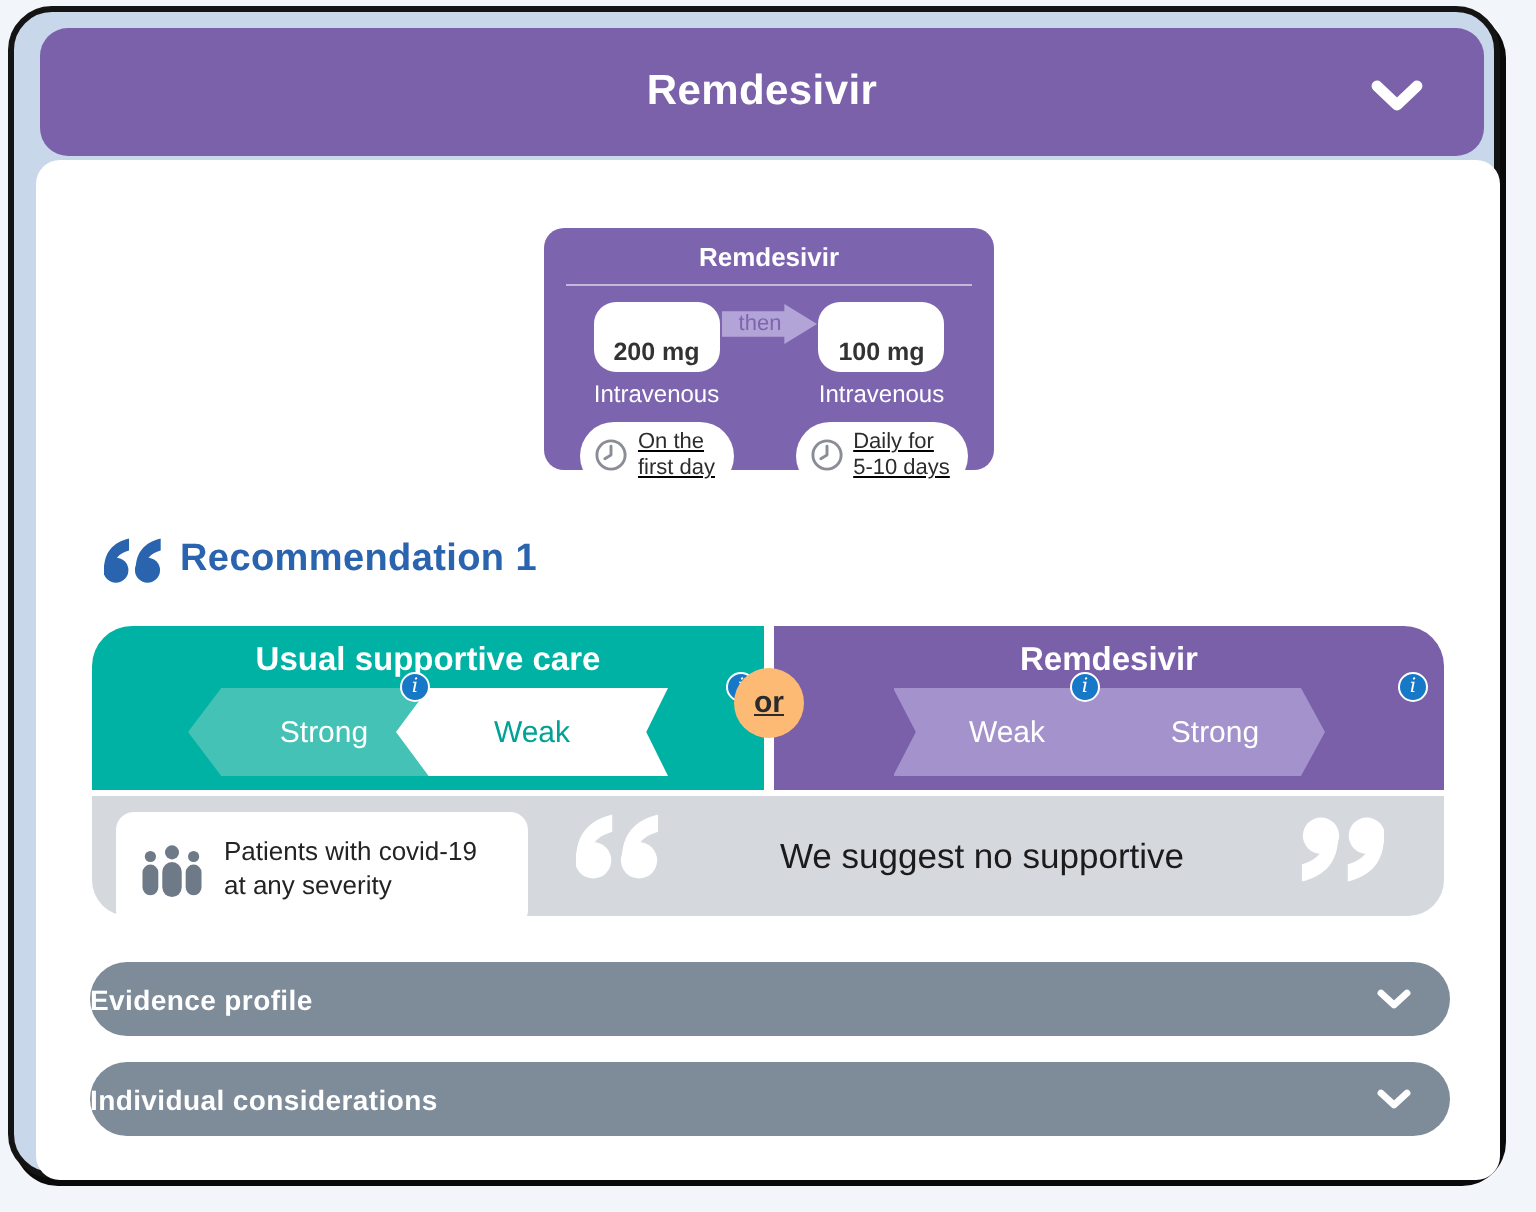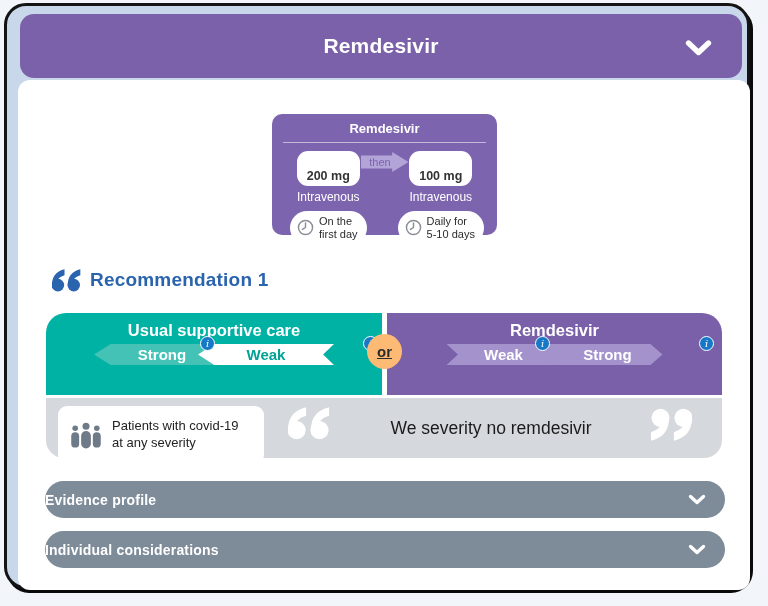--- a/index.html
+++ b/index.html
@@ -29,37 +29,37 @@
   .dose-cell { display:flex; justify-content:center; }
   .dose-pill { background:#fff; border-radius:11px; padding:18px 10px 3px;
                font-size:12.5px; font-weight:600; color:#333; }
   .then-arrow { position:absolute; left:50%; top:1px; transform:translateX(-50%);
                 width:48px; height:20px; background:#b3a4d8; color:#7d64af;
                 font-size:11px; display:flex; align-items:center; justify-content:center;
                 padding-right:9px;
                 clip-path:polygon(0 18%, 66% 18%, 66% 0, 100% 50%, 66% 100%, 66% 82%, 0 82%); }
   .route-row { margin-top:4px; }
   .route { text-align:center; color:#fff; font-size:12px; }
-  .sched-row { margin-top:7px; }
+  .sched-row { margin-top:7px;text-decoration:underline; }
   .sched-cell { display:flex; justify-content:center; }
   .sched-pill { background:#fff; border-radius:17px; padding:4px 9px 4px 7px;
                 display:flex; align-items:center; gap:5px; }
   .sched-text { font-size:11px; line-height:1.18; color:#2c2c2e; font-weight:500; }
   
   .rec-head { position:absolute; left:34px; top:189px; display:flex; align-items:flex-start; gap:9px; }
   .rec-head-label { color:#2a64ae; font-size:19px; font-weight:bold; letter-spacing:.2px; }
   
   .strip { position:absolute; left:28px; top:233px; width:676px; height:82px; }
   .panel { position:absolute; top:0; height:82px; }
   .panel-teal { left:0; width:336px; background:#00b2a4; border-radius:20px 0 0 0; }
   .panel-purple { left:341px; width:335px; background:#7a5fa9; border-radius:0 20px 0 0; }
   .panel-title { text-align:center; color:#fff; font-size:16.5px; font-weight:bold; margin-top:8px; }
   .arrows { position:relative; display:flex; justify-content:center; margin-top:4px; height:34px; }
-  .arrow { position:relative; height:21px; display:flex; align-items:center; justify-content:center;
-           font-size:15px; font-weight:700; }
+  .arrow { position:relative; height:44px; display:flex; align-items:center; justify-content:center;
+           font-size:15px; font-weight:400; }
   .ar-strong-teal { width:128px; background:#45c2b6; color:#fff; z-index:1;
        clip-path:polygon(0 50%, 13% 0, 100% 0, 90% 50%, 100% 100%, 13% 100%); padding-left:8px; }
   .ar-weak-white { width:136px; margin-left:-24px; background:#fff; color:#00a295; z-index:2;
        clip-path:polygon(0 50%, 12% 0, 100% 0, 92% 50%, 100% 100%, 12% 100%); }
   .ar-weak-purple { width:114px; background:#a392cc; color:#fff; z-index:2;
        clip-path:polygon(0 0, 88% 0, 100% 50%, 88% 100%, 0 100%, 10% 50%); }
   .ar-strong-purple { width:120px; margin-left:-18px; background:#a392cc; color:#fff; z-index:1;
        clip-path:polygon(0 0, 90% 0, 100% 50%, 90% 100%, 0 100%, 10% 50%); padding-left:10px; }
   .info { position:absolute; width:15px; height:15px; border-radius:50%; background:#1878c8;
           border:1px solid #fff; color:#fff; display:flex; align-items:center; justify-content:center;
@@ -208,21 +208,21 @@
           </span>
         </div>
         <span class="q-open">
           <svg width="42" height="33" viewBox="0 0 44 34" fill="#fff">
             <circle cx="9" cy="24" r="9.5"></circle>
               <path d="M0 24 C0 10 7 3 19 0 L19 9 C11 11.5 7.5 15 7 24 Z"></path>
             <circle cx="33" cy="24" r="9.5"></circle>
               <path d="M24 24 C24 10 31 3 43 0 L43 9 C35 11.5 31.5 15 31 24 Z"></path>
           </svg>
         </span>
-        <div class="stmt-text">We severity no remdesivir</div>
+        <div class="stmt-text">We suggest no supportive</div>
         <span class="q-close">
           <svg width="42" height="33" viewBox="0 0 44 34" fill="#fff">
             <circle cx="9" cy="24" r="9.5"></circle>
               <path d="M0 24 C0 10 7 3 19 0 L19 9 C11 11.5 7.5 15 7 24 Z"></path>
             <circle cx="33" cy="24" r="9.5"></circle>
               <path d="M24 24 C24 10 31 3 43 0 L43 9 C35 11.5 31.5 15 31 24 Z"></path>
           </svg>
         </span>
       </div>
 

